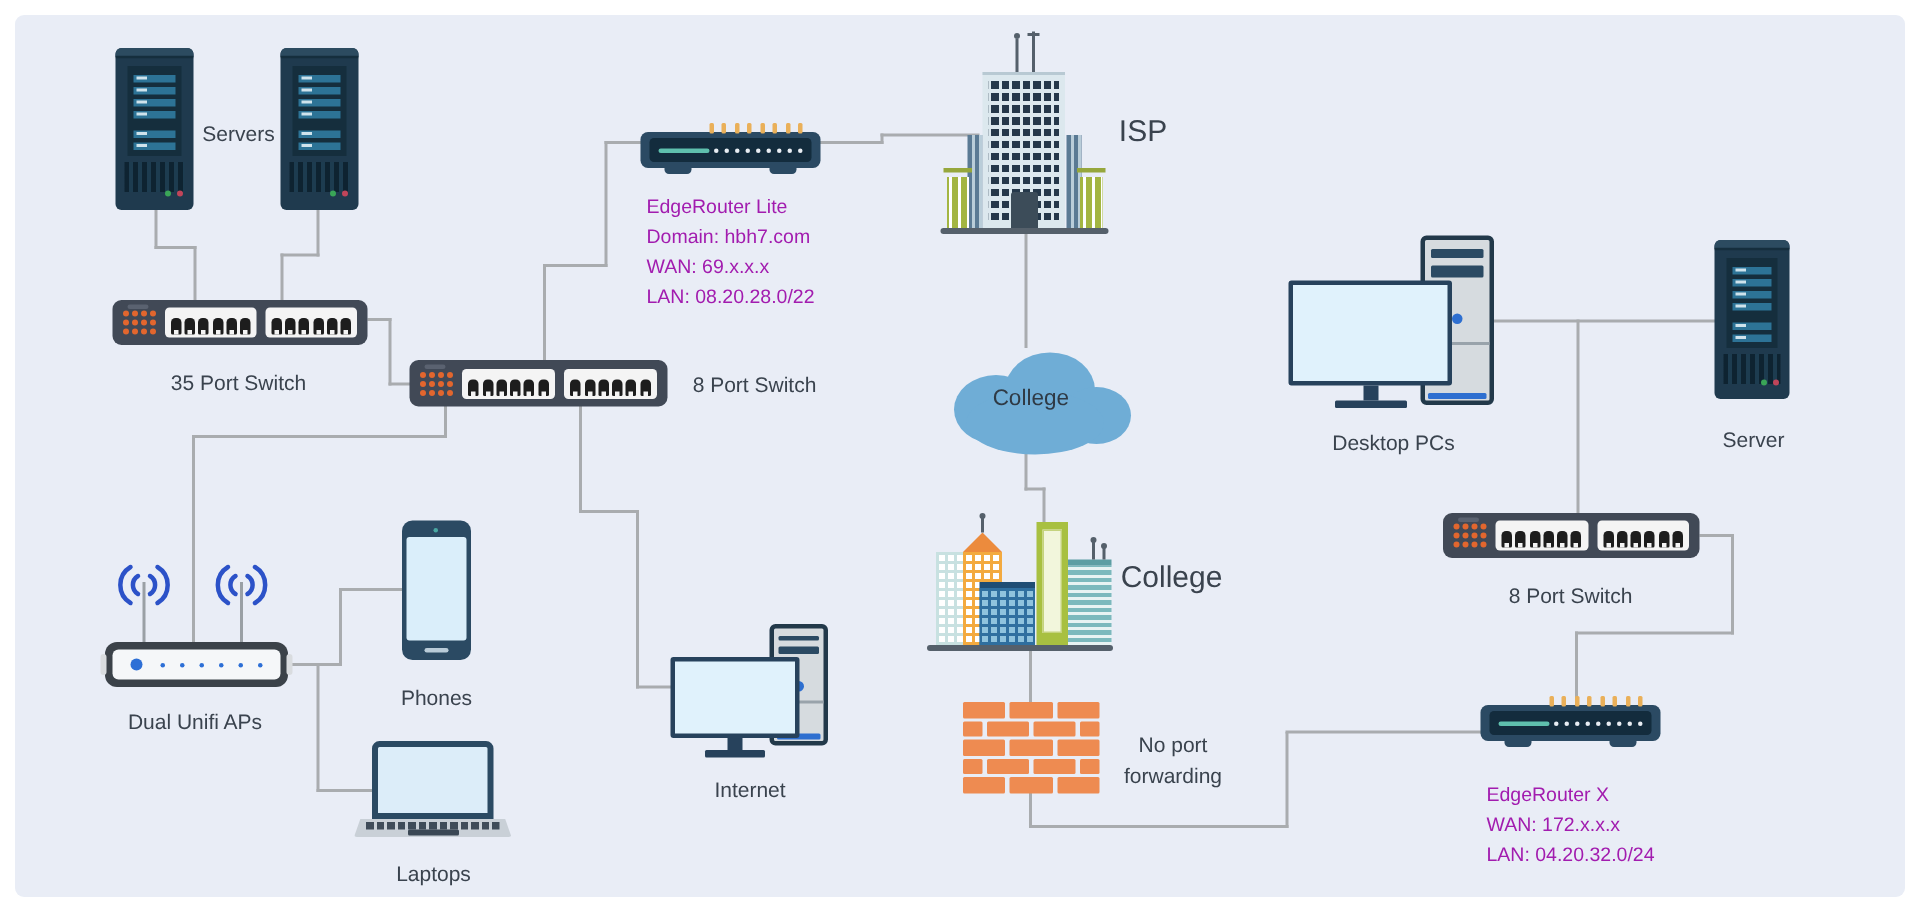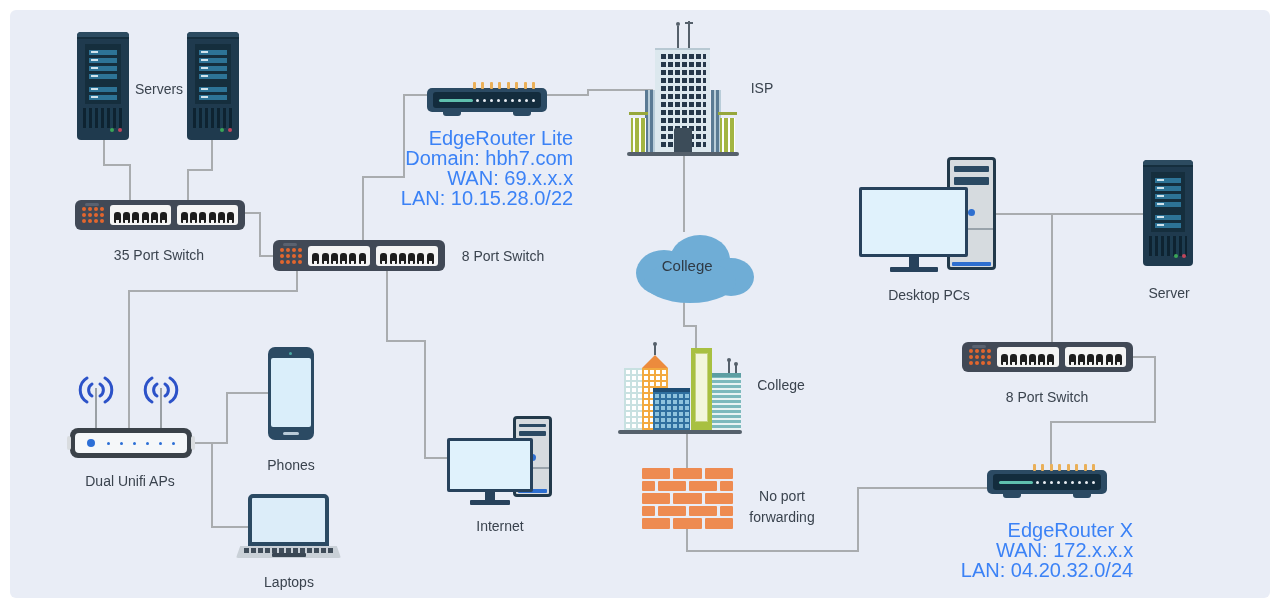--- a/index.html
+++ b/index.html
@@ -8,24 +8,24 @@
   .board{position:absolute;left:10px;top:10px;width:1260px;height:588px;background:#e9edf6;border-radius:6px}
 
   
   .wire{position:absolute;background:#a9acaf}
   .wire.h{height:2px}
   .wire.v{width:2px}
 
   
   .lbl{position:absolute;transform:translateX(-50%);font-size:14px;line-height:17px;
        color:#3a434e;white-space:nowrap;text-align:center}
-  .lbl.big{font-size:14px}
+  .lbl.big{font-size:20px}
   .lbl.wrap{white-space:normal;width:86px}
-  .rtxt{position:absolute;transform:translateX(-50%);text-align:right;font-size:20px;
-        line-height:20px;color:#3b82f6;white-space:nowrap}
+  .rtxt{position:absolute;transform:translateX(-50%);text-align:left;font-size:13px;
+        line-height:20px;color:#a21caf;white-space:nowrap}
 
   
   .srv{position:absolute;width:52px;height:108px;background:#1f3a4e;border-radius:4px}
   .srv-top{height:5px;background:#2c4b60;border-bottom:2px solid #152e3d;border-radius:4px 4px 0 0}
   .srv-panel{margin:5px 8px 0;background:#152e3d;padding:3px 4px 4px}
   .srv-panel i{display:block;height:5px;background:#2d7396;margin-top:3px;position:relative}
   .srv-panel i::before{content:"";position:absolute;left:2px;top:1px;width:7px;height:2px;background:#cfe3ec}
   .srv-panel i:nth-child(5){margin-top:8px}
   .srv-vent{margin:4px 6px 0;height:20px;background:repeating-linear-gradient(90deg,#0e2331 0 3px,#1d3c50 3px 6px)}
   .srv-leds{position:absolute;right:7px;bottom:4px}
@@ -365,21 +365,21 @@
     </div>
   <div class="rtr-feet">
       <i></i>
       <i></i>
     </div>
 </div>
 <div class="rtxt" style="left:487px;top:128px">
   <div>EdgeRouter Lite</div>
   <div>Domain: hbh7.com</div>
   <div>WAN: 69.x.x.x</div>
-  <div>LAN: 10.15.28.0/22</div>
+  <div>LAN: 08.20.28.0/22</div>
 </div>
 
 <div class="isp">
   <i class="ant a1"></i>
     <i class="ant a2"></i>
   <div class="isp-wing" style="left:18px"></div>
   <div class="isp-wing" style="left:84px"></div>
   <div class="isp-green" style="left:2px"></div>
   <div class="isp-green" style="left:91px"></div>
   <div class="isp-tower">

